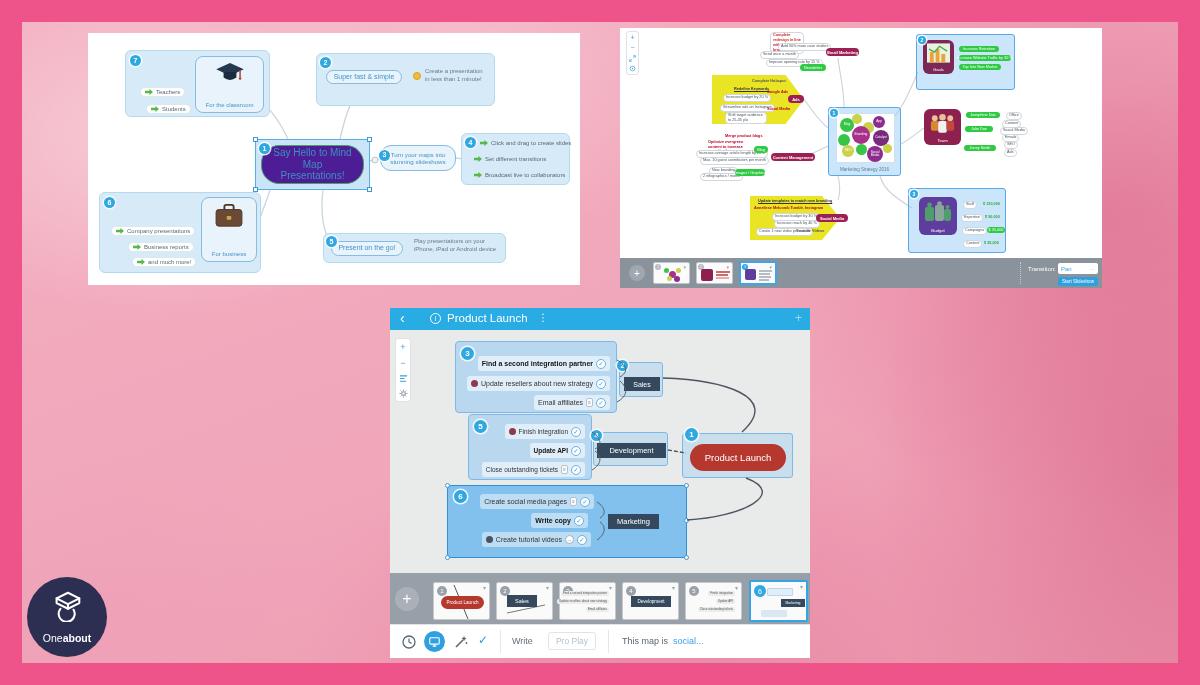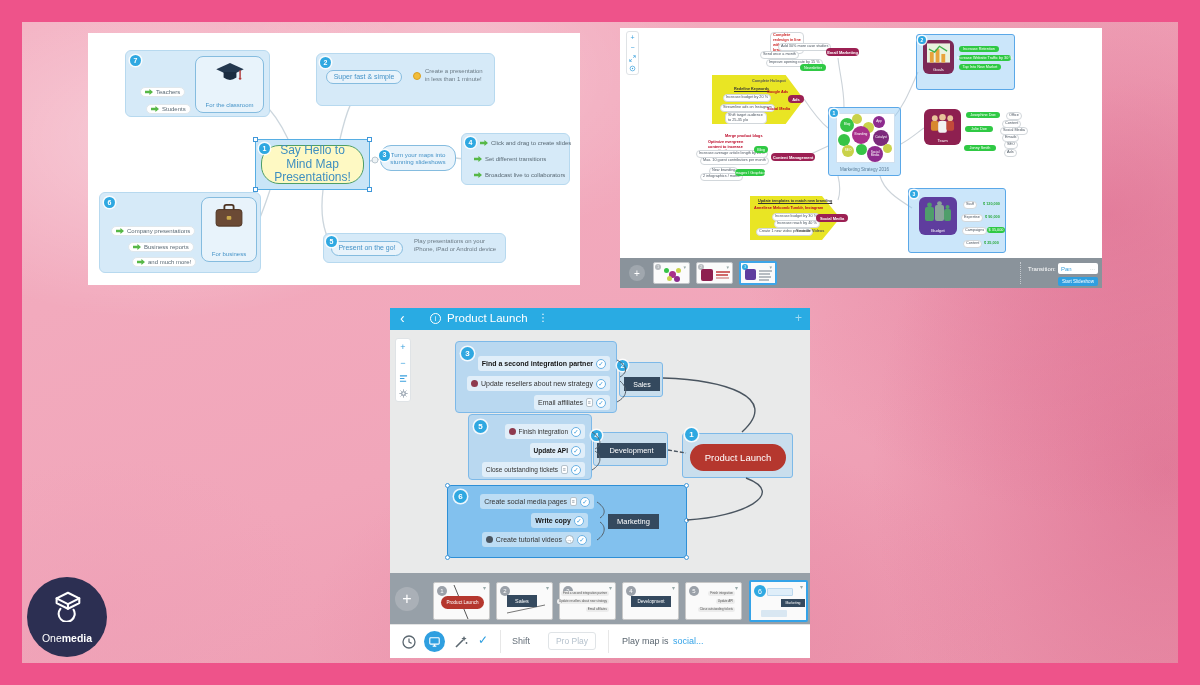--- a/index.html
+++ b/index.html
@@ -138,21 +138,21 @@
         <span>Broadcast live to collaborators</span>
       </div>
   </div>
 
   <div class="abs" style="left:167px;top:106px;width:115px;height:51px;background:rgba(120,190,235,.4);border:1px solid #57aee3">
     <span class="handle sq" style="left:-3px;top:-3px"></span>
     <span class="handle sq" style="right:-3px;top:-3px"></span>
     <span class="handle sq" style="left:-3px;bottom:-3px"></span>
     <span class="handle sq" style="right:-3px;bottom:-3px"></span>
     <span class="badge b11" style="left:3px;top:3px">1</span>
-    <div class="pa-pill" style="left:5px;top:5px;right:5px;bottom:5px;width:auto;background:#fef9c3;border:1.5px solid #4e9e68;border-radius:18px;font-size:12px;color:#3f8fc0;padding:0 8px">
+    <div class="pa-pill" style="left:5px;top:5px;right:5px;bottom:5px;width:auto;background:#4c1d95;border:1.5px solid #4e9e68;border-radius:18px;font-size:10px;color:#3f8fc0;padding:0 8px">
       <span>Say Hello to Mind Map Presentations!</span>
     </div>
   </div>
 
   <div class="pa-pill" style="left:292px;top:112px;width:76px;height:26px;font-size:6.2px;padding:0 6px">
     <span class="badge b11" style="left:-2px;top:4px">3</span>
     <span>Turn your maps into stunning slideshows</span>
   </div>
 
   <div class="pa-group" style="left:235px;top:200px;width:183px;height:30px">
@@ -608,33 +608,33 @@
           <path d="M4,10 h4 M6,8 v2" stroke="#fff" stroke-width="1.2"></path>
         </svg>
     </span>
     <svg width="14" height="14" class="abs" style="left:64px;top:10px">
         <path d="M2,12 L9,5" stroke="#5b6770" stroke-width="1.6"></path>
         <path d="M10,1 l0.8,1.8 1.8,0.8 -1.8,0.8 -0.8,1.8 -0.8,-1.8 -1.8,-0.8 1.8,-0.8 z" fill="#5b6770"></path>
         <circle cx="12.5" cy="8" r="0.9" fill="#5b6770"></circle>
       </svg>
     <span class="abs" style="left:88px;top:8px;font-size:12px;color:#2f9fe0">✓</span>
     <div class="vline" style="left:110px"></div>
-    <span class="abs" style="left:122px;top:11px;font-size:9px;color:#66707a">Shift</span>
+    <span class="abs" style="left:122px;top:11px;font-size:9px;color:#66707a">Write</span>
     <span class="abs" style="left:158px;top:7px;width:48px;height:18px;border:1px solid #e0e4e7;border-radius:3px;color:#b6c2cd;font-size:8.5px;display:flex;align-items:center;justify-content:center">
         <span>Pro Play</span>
       </span>
     <div class="vline" style="left:218px"></div>
-    <span class="abs" style="left:232px;top:11px;font-size:9px;color:#5b6670"><span>Play map is</span></span>
+    <span class="abs" style="left:232px;top:11px;font-size:9px;color:#5b6670"><span>This map is</span></span>
     <span class="abs" style="left:283px;top:11px;font-size:9px;color:#35a3e8">social...</span>
   </div>
 </div>
 
 <div class="logo">
   <svg width="38" height="34" viewBox="0 0 40 36" style="position:absolute;left:21px;top:11px">
     <g fill="none" stroke="#fff" stroke-width="2.2" stroke-linejoin="round" stroke-linecap="round">
       <path d="M9 11 L21 5 L33 11 L21 17 Z"></path>
       <path d="M9 11 L9 16 L21 22 L33 16 L33 11"></path>
       <path d="M21 17 L21 22"></path>
       <path d="M13 22 a8.5 8.5 0 1 0 14 1"></path>
     </g>
   </svg>
-  <div class="txt"><span>One</span><b>media</b></div>
+  <div class="txt"><span>One</span><b>about</b></div>
 </div>
 
 </body></html>

